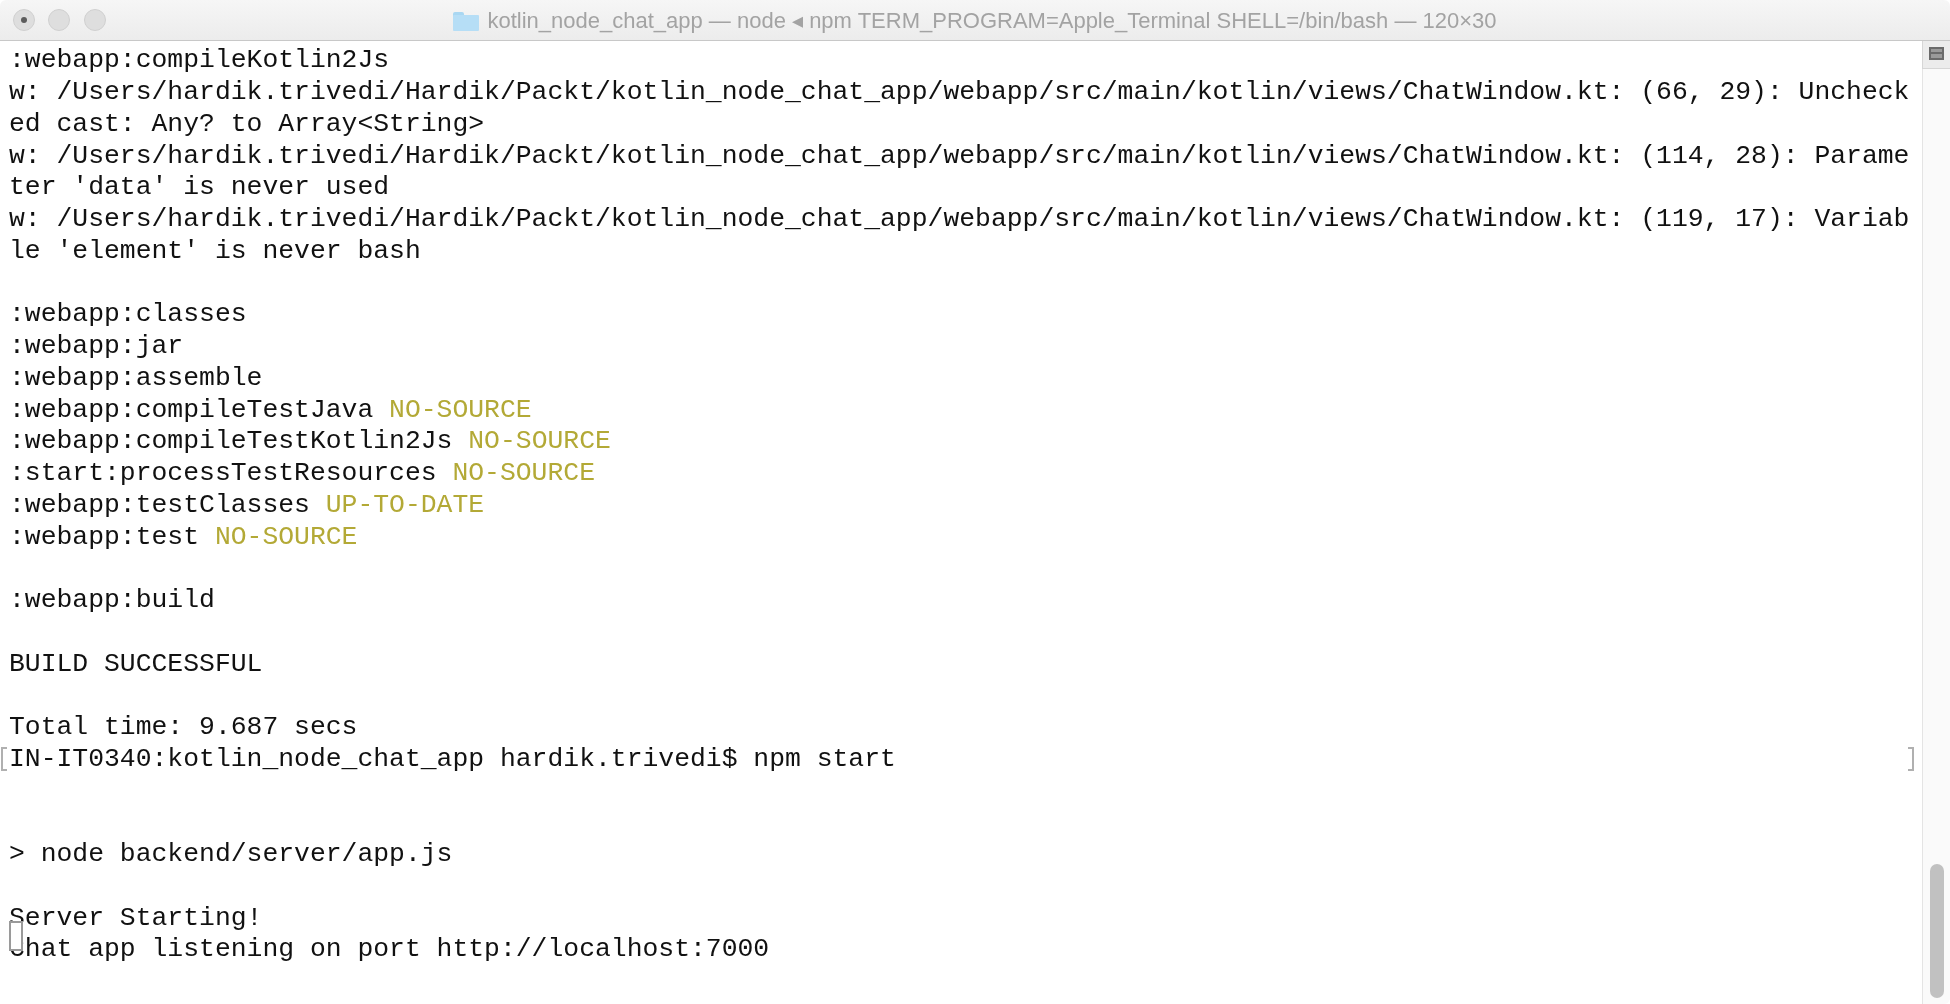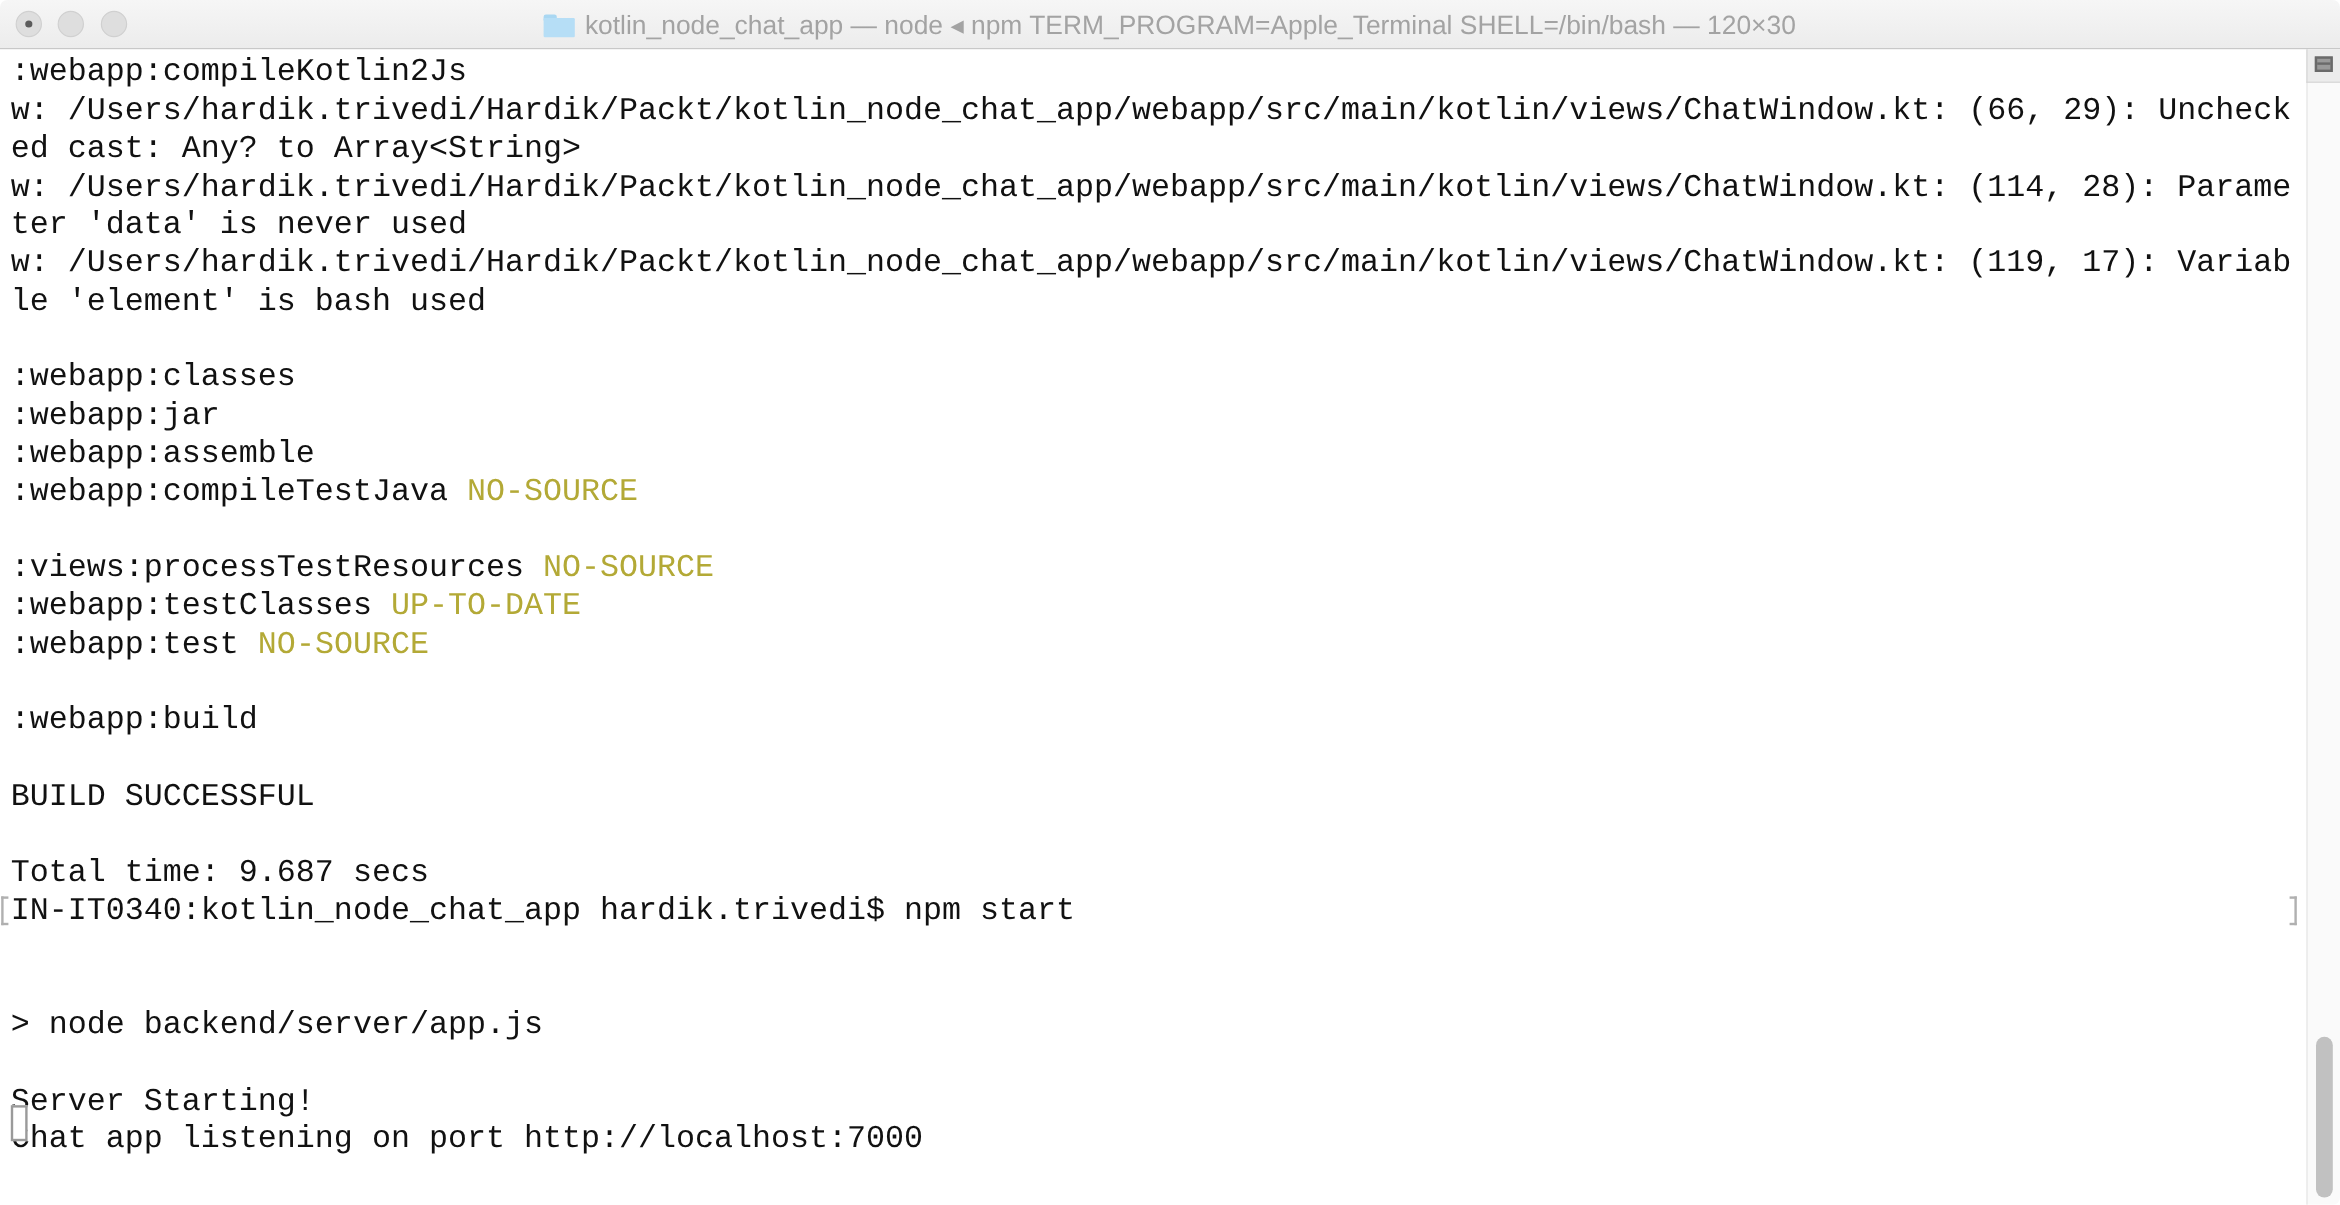--- a/index.html
+++ b/index.html
@@ -197,26 +197,27 @@
     </div>
   </div>
 
   <div class="content">
     <div class="line" style="top:3px"><span>:webapp:compileKotlin2Js</span></div>
     <div class="line" style="top:35px"><span>w: /Users/hardik.trivedi/Hardik/Packt/kotlin_node_chat_app/webapp/src/main/kotlin/views/ChatWindow.kt: (66, 29): Uncheck</span></div>
     <div class="line" style="top:67px"><span>ed cast: Any? to Array&lt;String&gt;</span></div>
     <div class="line" style="top:99px"><span>w: /Users/hardik.trivedi/Hardik/Packt/kotlin_node_chat_app/webapp/src/main/kotlin/views/ChatWindow.kt: (114, 28): Parame</span></div>
     <div class="line" style="top:130px"><span>ter 'data' is never used</span></div>
     <div class="line" style="top:162px"><span>w: /Users/hardik.trivedi/Hardik/Packt/kotlin_node_chat_app/webapp/src/main/kotlin/views/ChatWindow.kt: (119, 17): Variab</span></div>
-    <div class="line" style="top:194px"><span>le 'element' is bash used</span></div>
+    <div class="line" style="top:194px"><span>le 'element' is never bash</span></div>
     <div class="line" style="top:257px"><span>:webapp:classes</span></div>
     <div class="line" style="top:289px"><span>:webapp:jar</span></div>
     <div class="line" style="top:321px"><span>:webapp:assemble</span></div>
     <div class="line" style="top:353px"><span>:webapp:compileTestJava </span><span class="yellow">NO-SOURCE</span></div>
-    <div class="line" style="top:416px"><span>:views:processTestResources </span><span class="yellow">NO-SOURCE</span></div>
+    <div class="line" style="top:384px"><span>:webapp:compileTestKotlin2Js </span><span class="yellow">NO-SOURCE</span></div>
+    <div class="line" style="top:416px"><span>:start:processTestResources </span><span class="yellow">NO-SOURCE</span></div>
     <div class="line" style="top:448px"><span>:webapp:testClasses </span><span class="yellow">UP-TO-DATE</span></div>
     <div class="line" style="top:480px"><span>:webapp:test </span><span class="yellow">NO-SOURCE</span></div>
     <div class="line" style="top:543px"><span>:webapp:build</span></div>
     <div class="line" style="top:575px"><span></span></div>
     <div class="line" style="top:607px"><span>BUILD SUCCESSFUL</span></div>
     <div class="line" style="top:638px"><span></span></div>
     <div class="line" style="top:670px"><span>Total time: 9.687 secs</span></div>
 
     <div class="prompt-bracket-left" style="top:706px"></div>
     <div class="line" style="top:702px"><span>IN-IT0340:kotlin_node_chat_app hardik.trivedi$ npm start</span></div>

